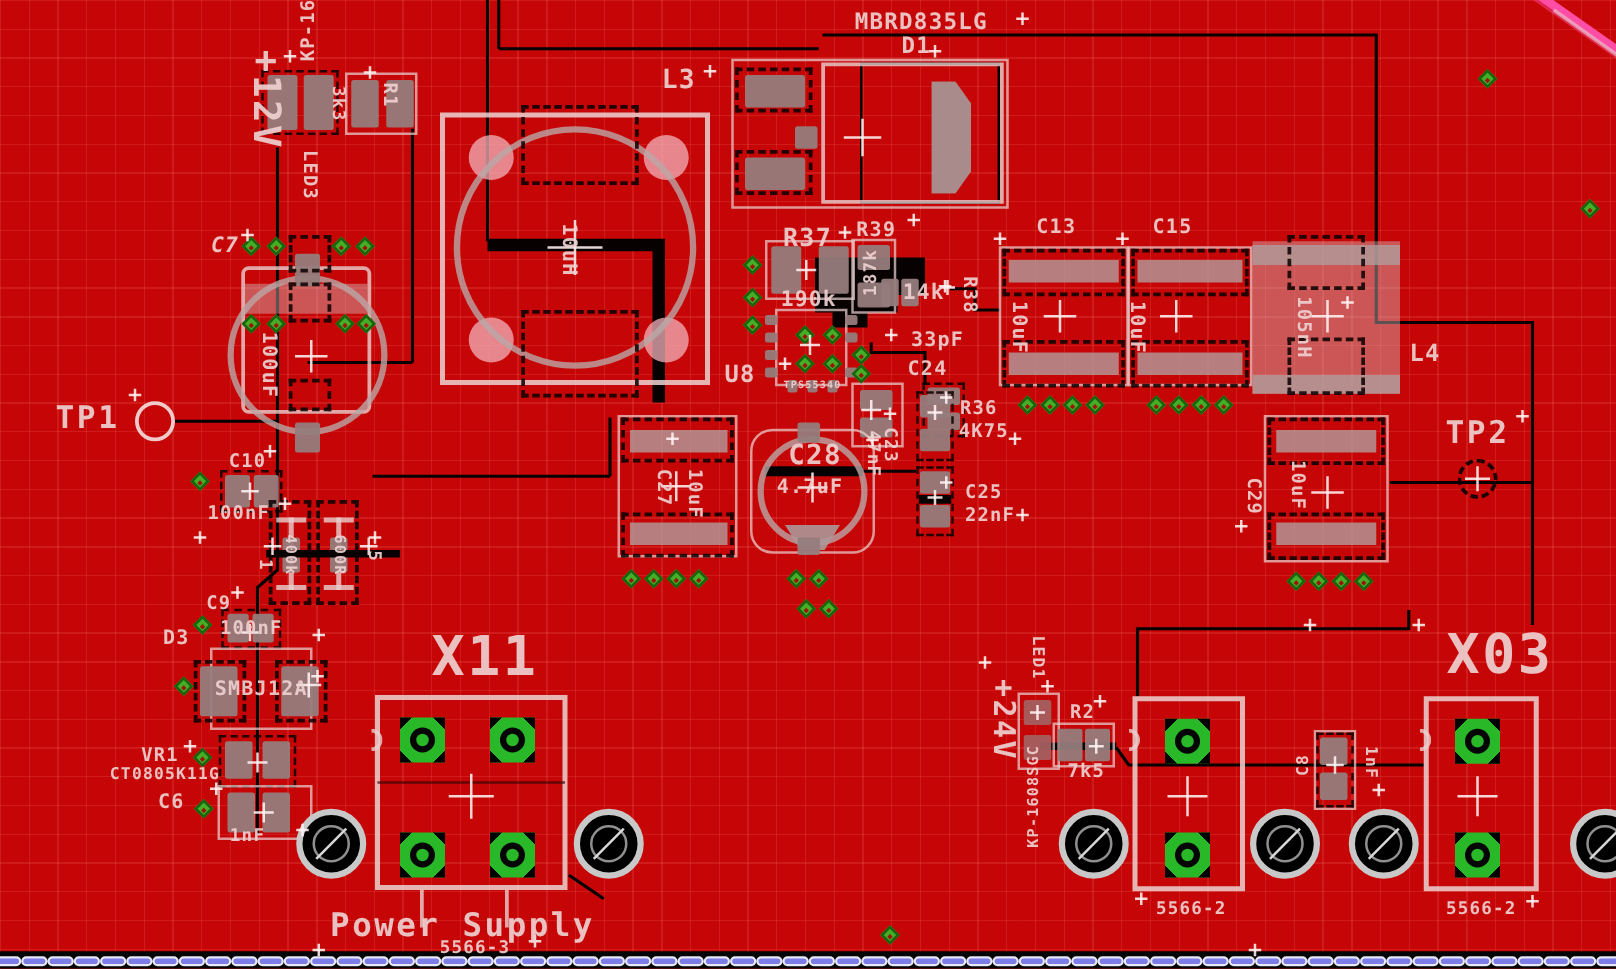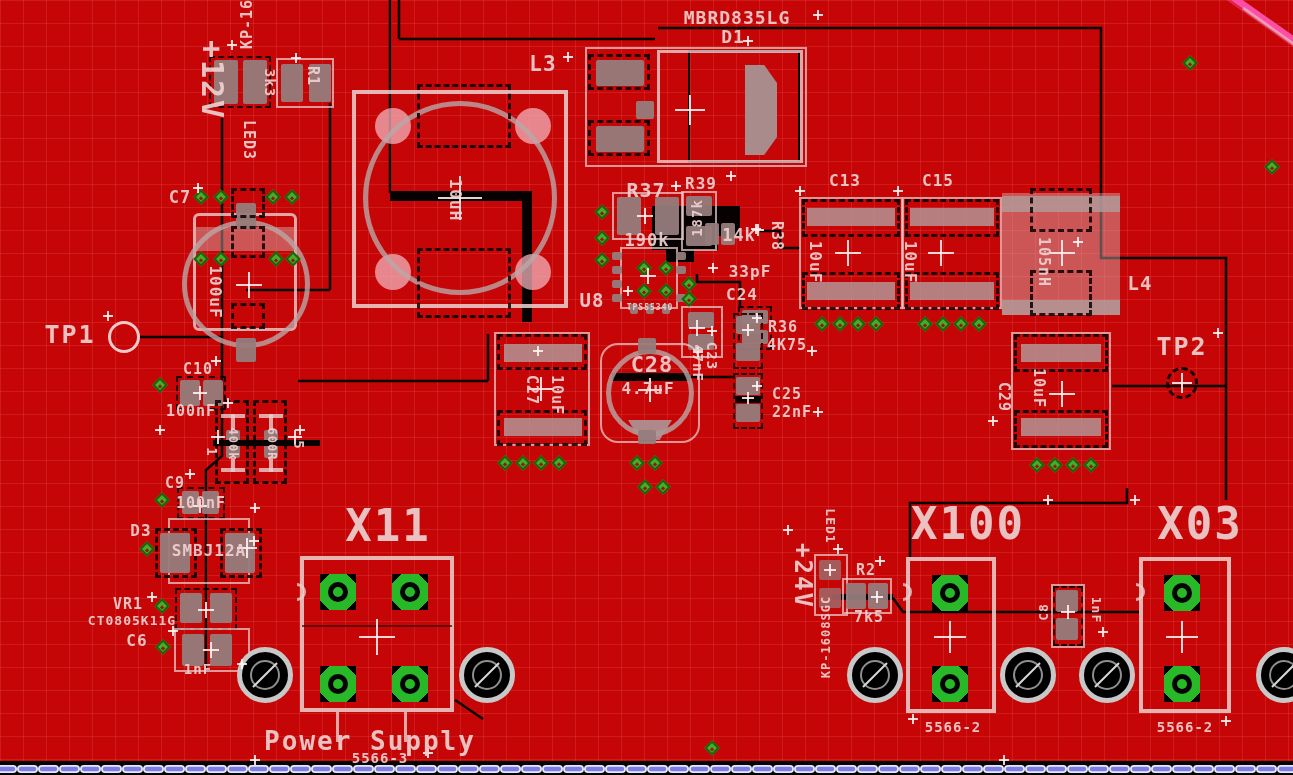--- a/index.html
+++ b/index.html
@@ -238,21 +238,21 @@
   <div class="o4" style="left:906px;top:557px;width:90px;height:156px"></div>
   <div class="notch" style="left:903px;top:583px"></div>
   <div class="o4" style="left:1139px;top:557px;width:92px;height:156px"></div>
   <div class="notch" style="left:1136px;top:583px"></div>
 
 <div class="lbl big" style="left: 212px; top: 80px; font-size: 30px; transform: translate(-50%, -50%) rotate(90deg);">+12V</div>
     <div class="lbl" style="left: 247px; top: 24px; font-size: 15px; transform: translate(-50%, -50%) rotate(-90deg);">KP-16</div>
     <div class="lbl" style="left: 312px; top: 76px; font-size: 15px; transform: translate(-50%, -50%) rotate(90deg);">R1</div>
     <div class="lbl" style="left: 270px; top: 83px; font-size: 14px; transform: translate(-50%, -50%) rotate(90deg);">3k3</div>
     <div class="lbl" style="left: 248px; top: 140px; font-size: 15px; transform: translate(-50%, -50%) rotate(90deg);">LED3</div>
-    <div class="lbl" style="left: 180px; top: 197px; font-size: 17px; transform: translate(-50%, -50%) rotate(0deg);">C7</div>
+    <div class="lbl" style="left: 180px; top: 197px; font-size: 17px; transform: translate(-50%, -50%) rotate(0deg); font-style: italic;">C7</div>
     <div class="lbl" style="left: 215px; top: 292px; font-size: 16px; transform: translate(-50%, -50%) rotate(90deg);">100uF</div>
     <div class="lbl" style="left: 543px; top: 64px; font-size: 21px; transform: translate(-50%, -50%) rotate(0deg);">L3</div>
     <div class="lbl" style="left: 455px; top: 200px; font-size: 16px; transform: translate(-50%, -50%) rotate(90deg);">10uH</div>
     <div class="lbl" style="left: 737px; top: 18px; font-size: 18px; transform: translate(-50%, -50%) rotate(0deg);">MBRD835LG</div>
     <div class="lbl" style="left: 733px; top: 37px; font-size: 18px; transform: translate(-50%, -50%) rotate(0deg);">D1</div>
     <div class="lbl" style="left: 646px; top: 190px; font-size: 20px; transform: translate(-50%, -50%) rotate(0deg);">R37</div>
     <div class="lbl" style="left: 647px; top: 240px; font-size: 17px; transform: translate(-50%, -50%) rotate(0deg);">190k</div>
     <div class="lbl" style="left: 701px; top: 184px; font-size: 16px; transform: translate(-50%, -50%) rotate(0deg);">R39</div>
     <div class="lbl" style="left: 697px; top: 218px; font-size: 14px; transform: translate(-50%, -50%) rotate(-90deg);">187k</div>
     <div class="lbl" style="left: 739px; top: 235px; font-size: 17px; transform: translate(-50%, -50%) rotate(0deg);">14k</div>
@@ -282,35 +282,34 @@
     <div class="lbl big" style="left: 70px; top: 334px; font-size: 25px; transform: translate(-50%, -50%) rotate(0deg);">TP1</div>
     <div class="lbl big" style="left: 1182px; top: 346px; font-size: 25px; transform: translate(-50%, -50%) rotate(0deg);">TP2</div>
     <div class="lbl" style="left: 198px; top: 369px; font-size: 15px; transform: translate(-50%, -50%) rotate(0deg);">C10</div>
     <div class="lbl" style="left: 191px; top: 411px; font-size: 15px; transform: translate(-50%, -50%) rotate(0deg);">100nF</div>
     <div class="lbl" style="left: 233px; top: 444px; font-size: 12px; transform: translate(-50%, -50%) rotate(90deg);">400k</div>
     <div class="lbl" style="left: 272px; top: 444px; font-size: 12px; transform: translate(-50%, -50%) rotate(90deg);">600R</div>
     <div class="lbl" style="left: 212px; top: 452px; font-size: 14px; transform: translate(-50%, -50%) rotate(90deg);">1</div>
     <div class="lbl" style="left: 299px; top: 445px; font-size: 14px; transform: translate(-50%, -50%) rotate(90deg);">5</div>
     <div class="lbl" style="left: 175px; top: 483px; font-size: 15px; transform: translate(-50%, -50%) rotate(0deg);">C9</div>
     <div class="lbl" style="left: 201px; top: 503px; font-size: 15px; transform: translate(-50%, -50%) rotate(0deg);">100nF</div>
-    <div class="lbl" style="left: 141px; top: 531px; font-size: 16px; transform: translate(-50%, -50%) rotate(0deg);">D3</div>
+    <div class="lbl" style="left: 141px; top: 510px; font-size: 16px; transform: translate(-50%, -50%) rotate(0deg);">D3</div>
     <div class="lbl" style="left: 209px; top: 551px; font-size: 16px; transform: translate(-50%, -50%) rotate(0deg);">SMBJ12A</div>
     <div class="lbl" style="left: 128px; top: 604px; font-size: 15px; transform: translate(-50%, -50%) rotate(0deg);">VR1</div>
     <div class="lbl" style="left: 132px; top: 620px; font-size: 13px; transform: translate(-50%, -50%) rotate(0deg);">CT0805K11G</div>
     <div class="lbl" style="left: 137px; top: 641px; font-size: 16px; transform: translate(-50%, -50%) rotate(0deg);">C6</div>
     <div class="lbl" style="left: 198px; top: 669px; font-size: 14px; transform: translate(-50%, -50%) rotate(0deg);">1nF</div>
     <div class="lbl big" style="left: 388px; top: 526px; font-size: 44px; transform: translate(-50%, -50%) rotate(0deg);">X11</div>
     <div class="lbl big" style="left: 370px; top: 741px; font-size: 26px; transform: translate(-50%, -50%) rotate(0deg);">Power Supply</div>
     <div class="lbl" style="left: 380px; top: 758px; font-size: 14px; transform: translate(-50%, -50%) rotate(0deg);">5566-3</div>
     <div class="lbl big" style="left: 803px; top: 576px; font-size: 24px; transform: translate(-50%, -50%) rotate(90deg);">+24V</div>
     <div class="lbl" style="left: 830px; top: 526px; font-size: 13px; transform: translate(-50%, -50%) rotate(90deg);">LED1</div>
     <div class="lbl" style="left: 826px; top: 637px; font-size: 12px; transform: translate(-50%, -50%) rotate(-90deg);">KP-1608SGC</div>
     <div class="lbl" style="left: 866px; top: 570px; font-size: 15px; transform: translate(-50%, -50%) rotate(0deg);">R2</div>
     <div class="lbl" style="left: 869px; top: 617px; font-size: 15px; transform: translate(-50%, -50%) rotate(0deg);">7k5</div>
-    <div class="lbl big" style="left: 968px; top: 524px; font-size: 44px; transform: translate(-50%, -50%) rotate(0deg);">X100</div>
     <div class="lbl" style="left: 953px; top: 727px; font-size: 14px; transform: translate(-50%, -50%) rotate(0deg);">5566-2</div>
     <div class="lbl" style="left: 1043px; top: 612px; font-size: 13px; transform: translate(-50%, -50%) rotate(-90deg);">C8</div>
     <div class="lbl" style="left: 1096px; top: 610px; font-size: 13px; transform: translate(-50%, -50%) rotate(90deg);">1nF</div>
     <div class="lbl big" style="left: 1200px; top: 524px; font-size: 44px; transform: translate(-50%, -50%) rotate(0deg);">X03</div>
     <div class="lbl" style="left: 1185px; top: 727px; font-size: 14px; transform: translate(-50%, -50%) rotate(0deg);">5566-2</div>
     <div class="via" style="left: 201px; top: 197px;"></div>
     <div class="via" style="left: 221px; top: 197px;"></div>
     <div class="via" style="left: 273px; top: 197px;"></div>
     <div class="via" style="left: 292px; top: 197px;"></div>
     <div class="via" style="left: 201px; top: 259px;"></div>

